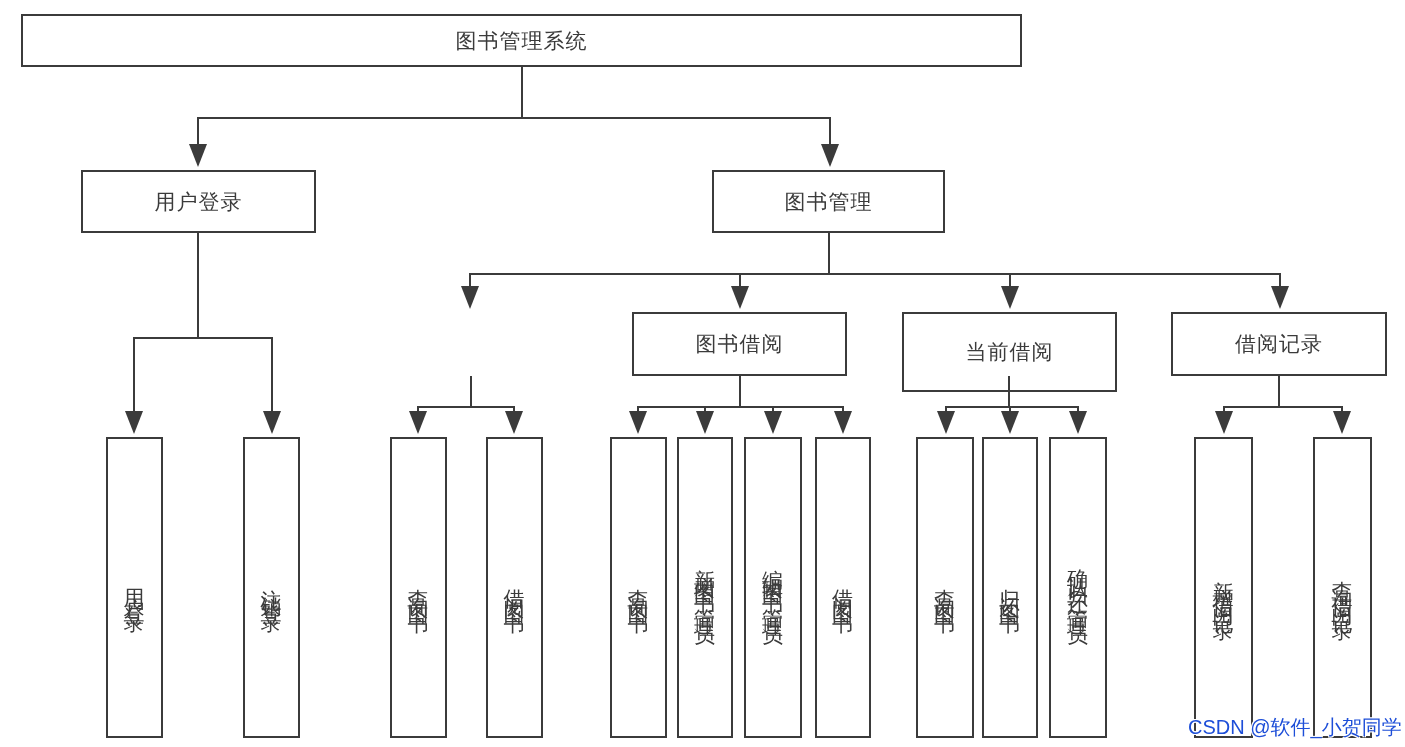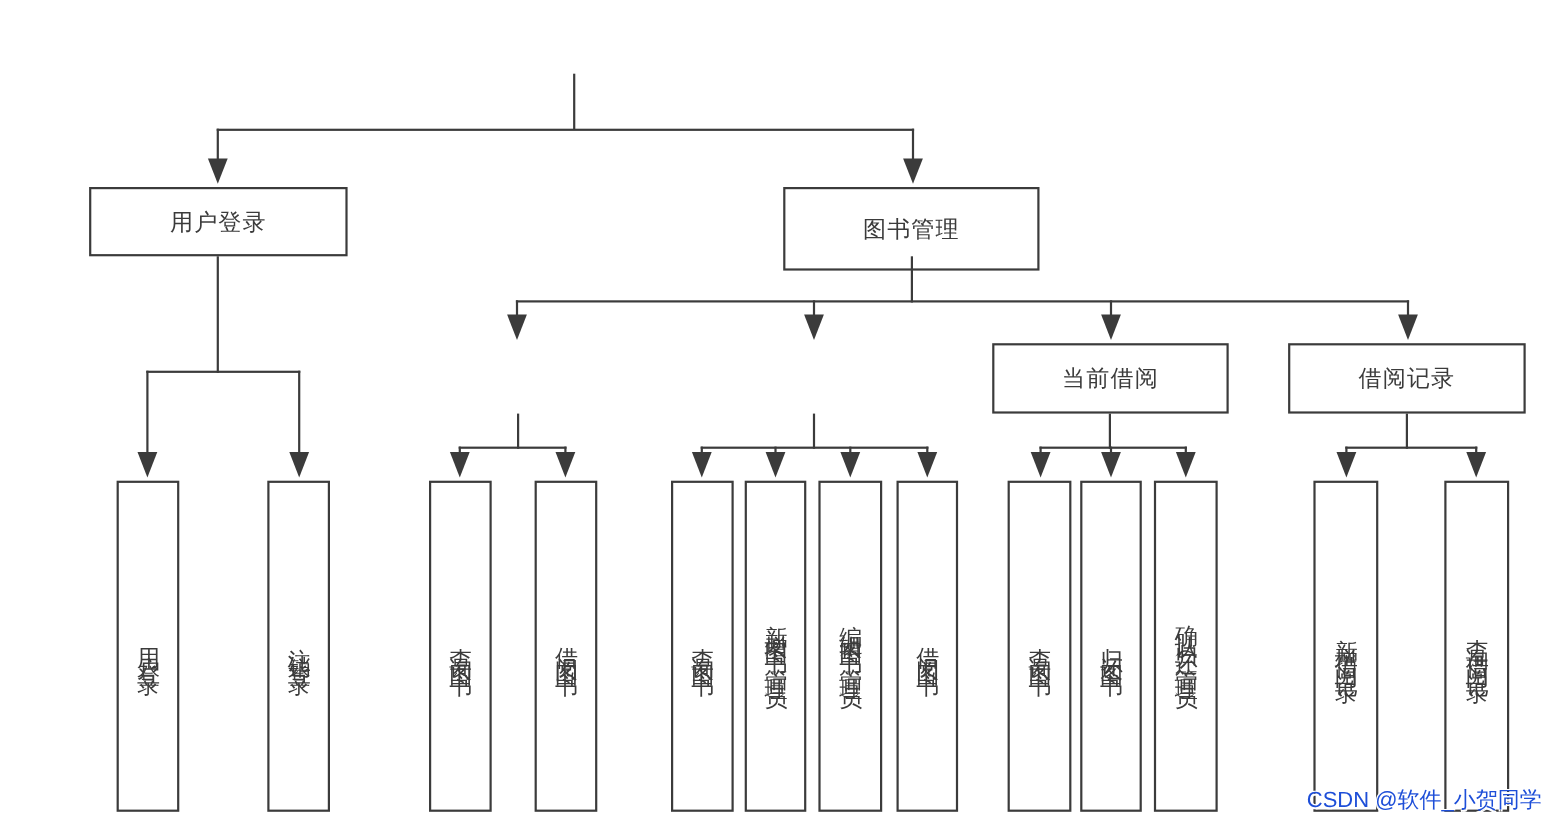--- a/index.html
+++ b/index.html
@@ -29,32 +29,35 @@
     position:absolute;left:1188px;top:714px;
     font-size:20px;color:#1d4ed8;letter-spacing:0px;white-space:nowrap;
     text-shadow:1px 1px 0 #fff,-1px -1px 0 #fff,1px -1px 0 #fff,-1px 1px 0 #fff;
   }
 </style>
 </head>
 <body>
 
 <div class="canvas">
 
+  <div class="box" style="left:21px;top:14px;width:1001px;height:53px">
+    <span>图书管理系统</span>
+  </div>
 
   <div class="vline" style="left:521px;top:67px;height:51px"></div>
   <div class="hline" style="left:197px;top:117px;width:634px"></div>
   <div class="vline" style="left:197px;top:117px;height:29px"></div>
   <div class="tri" style="left:189px;top:144px"></div>
   <div class="vline" style="left:829px;top:117px;height:29px"></div>
   <div class="tri" style="left:821px;top:144px"></div>
 
   <div class="box" style="left:81px;top:170px;width:235px;height:63px">
     <span>用户登录</span>
   </div>
-  <div class="box" style="left:712px;top:170px;width:233px;height:76px">
+  <div class="box" style="left:712px;top:170px;width:233px;height:63px">
     <span>图书管理</span>
   </div>
 
   <div class="vline" style="left:197px;top:233px;height:106px"></div>
   <div class="hline" style="left:133px;top:337px;width:140px"></div>
   <div class="vline" style="left:133px;top:337px;height:76px"></div>
   <div class="tri" style="left:125px;top:411px"></div>
   <div class="vline" style="left:271px;top:337px;height:76px"></div>
   <div class="tri" style="left:263px;top:411px"></div>
 
@@ -62,21 +65,24 @@
   <div class="hline" style="left:469px;top:273px;width:812px"></div>
   <div class="vline" style="left:469px;top:273px;height:15px"></div>
   <div class="tri" style="left:461px;top:286px"></div>
   <div class="vline" style="left:739px;top:273px;height:15px"></div>
   <div class="tri" style="left:731px;top:286px"></div>
   <div class="vline" style="left:1009px;top:273px;height:15px"></div>
   <div class="tri" style="left:1001px;top:286px"></div>
   <div class="vline" style="left:1279px;top:273px;height:15px"></div>
   <div class="tri" style="left:1271px;top:286px"></div>
 
-  <div class="box" style="left:902px;top:312px;width:215px;height:64px">
+  <div class="box" style="left:632px;top:312px;width:215px;height:64px">
+    <span>图书借阅</span>
+  </div>
+  <div class="box" style="left:902px;top:312px;width:215px;height:80px">
     <span>当前借阅</span>
   </div>
   <div class="box" style="left:1171px;top:312px;width:216px;height:64px">
     <span>借阅记录</span>
   </div>
 
   <div class="vline" style="left:470px;top:376px;height:32px"></div>
   <div class="hline" style="left:417px;top:406px;width:98px"></div>
   <div class="vline" style="left:417px;top:406px;height:7px"></div>
   <div class="tri" style="left:409px;top:411px"></div>

